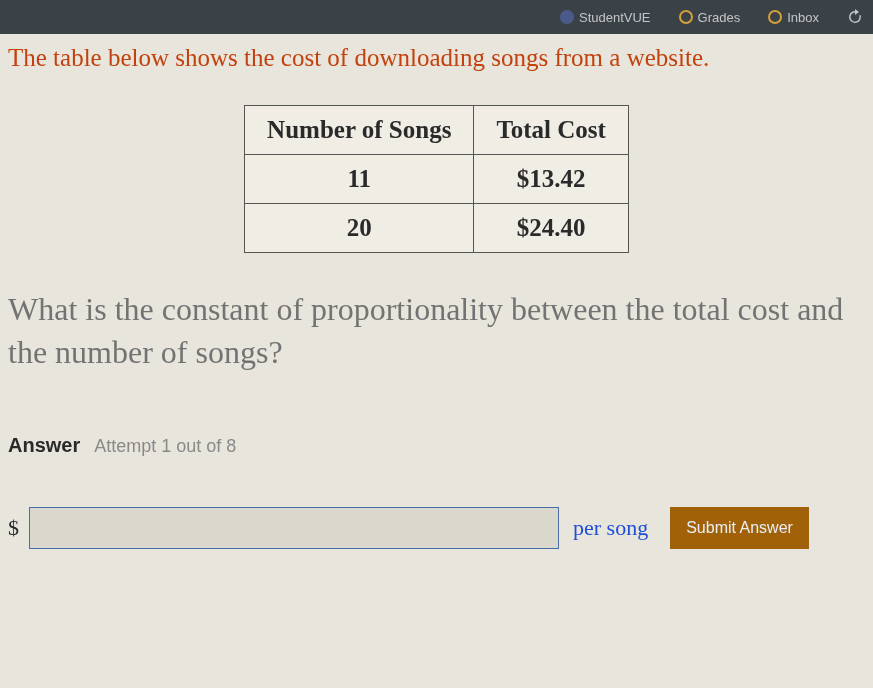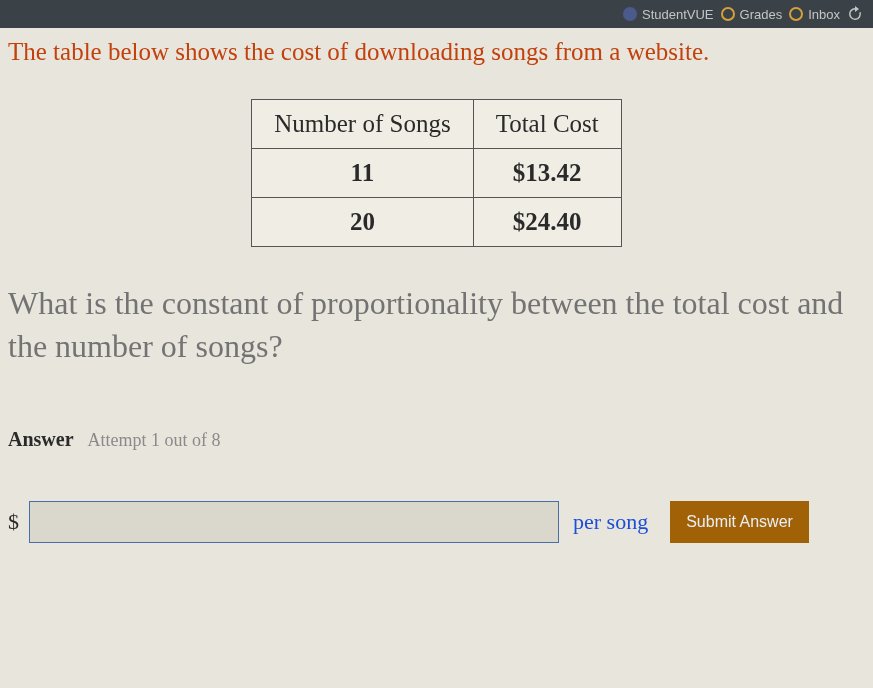--- a/index.html
+++ b/index.html
@@ -6,25 +6,25 @@
     body {
       font-family: Georgia, 'Times New Roman', serif;
       background: #e8e5dc;
       width: 873px;
       height: 688px;
       overflow: hidden;
       position: relative;
     }
     .nav-bar {
       background: #3a4248;
-      height: 28px;
+      height: 34px;
       display: flex;
       justify-content: flex-end;
       align-items: center;
-      gap: 7px;
+      gap: 28px;
       padding: 0 10px;
       color: #c5c5c5;
       font-family: Arial, sans-serif;
       font-size: 13px;
     }
     .nav-item {
       display: flex;
       align-items: center;
       gap: 5px;
     }
@@ -67,34 +67,34 @@
     }
     th, td {
       border: 1.5px solid #555;
       padding: 10px 22px;
       font-size: 25px;
       color: #2a2a2a;
       text-align: center;
       font-weight: bold;
     }
     th {
-      font-weight: normal;
+      font-weight: bold;
     }
     .question-body {
       font-size: 32px;
       color: #737373;
       line-height: 1.35;
       margin-bottom: 60px;
     }
     .answer-row {
       display: flex;
       align-items: baseline;
       gap: 14px;
       margin-bottom: 50px;
-      font-family: Liberation Serif, serif;
+      font-family: Liberation Sans, sans-serif;
     }
     .answer-label {
       font-size: 20px;
       font-weight: bold;
       color: #2a2a2a;
     }
     .attempt-text {
       font-size: 18px;
       color: #8a8a8a;
     }

